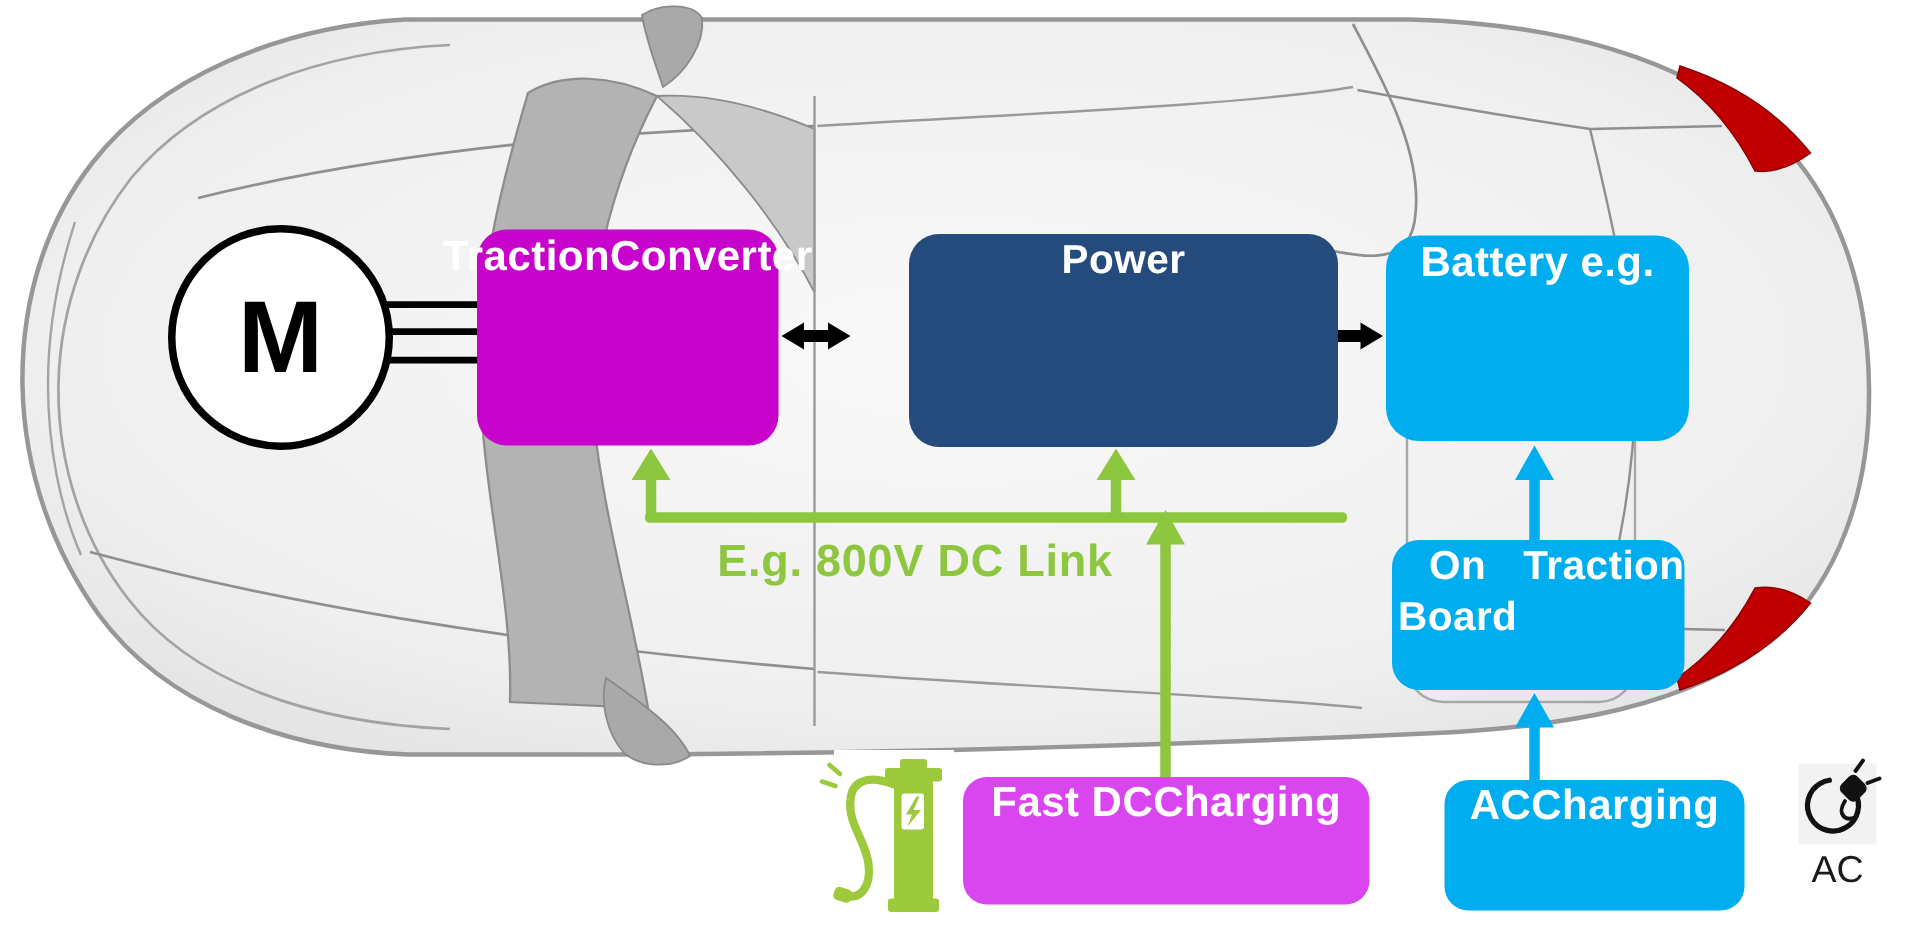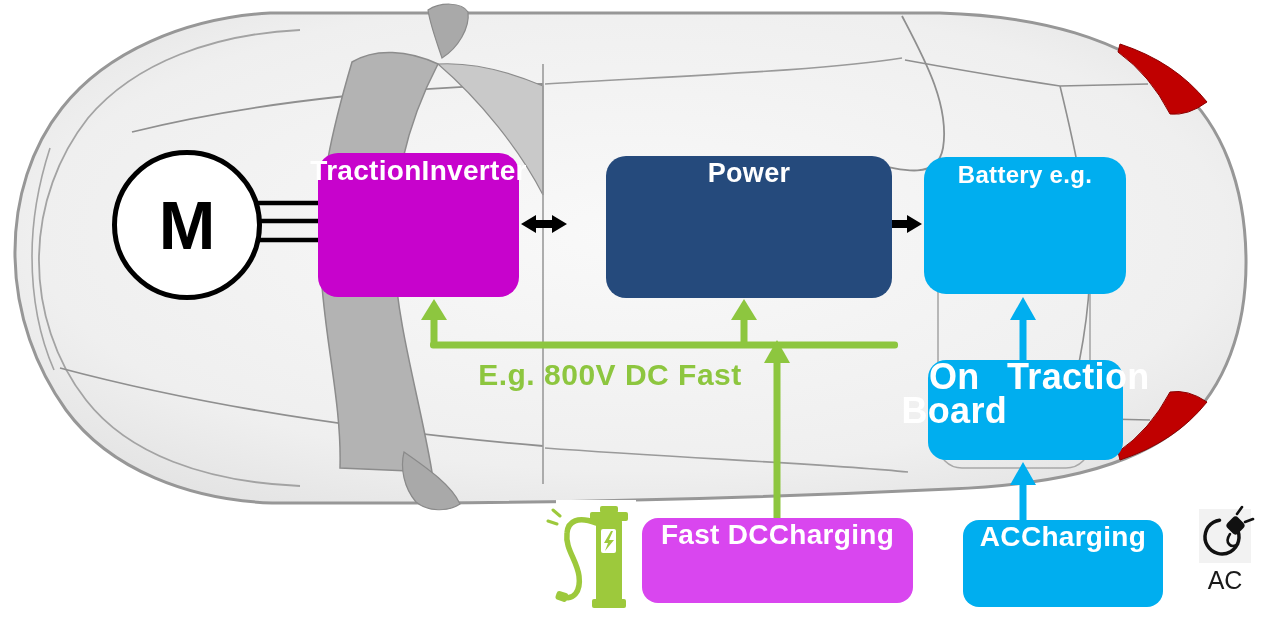--- a/index.html
+++ b/index.html
@@ -8,22 +8,22 @@
     font-family:"Liberation Sans",sans-serif;
   }
   .layer{position:absolute;left:0;top:0;width:1280px;height:619px;}
   .box{
     position:absolute;display:flex;flex-direction:row;justify-content:center;
     color:#ffffff;font-weight:bold;text-align:center;letter-spacing:.3px;
   }
   .box .ln{display:block;}
   .bx-ti{left:318px;top:153px;width:201px;height:144px;background:#C703CC;border-radius:20px;font-size:28px;line-height:35px;}
   .bx-dc{left:567px;top:156px;width:286px;height:142px;background:#254A7C;border-radius:20px;font-size:27px;line-height:34px;margin-left:39px;}
-  .bx-bt{left:924px;top:157px;width:202px;height:137px;background:#00AEEF;border-radius:22px;font-size:24px;line-height:36px;}
-  .bx-ob{left:928px;top:360px;width:195px;height:100px;background:#00AEEF;border-radius:18px;font-size:36px;line-height:34px;}
+  .bx-bt{left:924px;top:157px;width:202px;height:137px;background:#00AEEF;border-radius:22px;font-size:28px;line-height:36px;}
+  .bx-ob{left:928px;top:360px;width:195px;height:100px;background:#00AEEF;border-radius:18px;font-size:27px;line-height:34px;}
   .bx-fd{left:642px;top:518px;width:271px;height:85px;background:#d946ef;border-radius:16px;font-size:28px;line-height:34px;}
   .bx-ac{left:963px;top:520px;width:200px;height:87px;background:#00AEEF;border-radius:16px;font-size:28px;line-height:34px;}
   .motor{
     position:absolute;left:112px;top:150px;width:140px;height:140px;border-radius:50%;
     background:#ffffff;border:5px solid #000000;display:flex;align-items:center;justify-content:center;
     font-size:68px;font-weight:bold;color:#000000;
   }
   .dclink-label{
     position:absolute;left:450px;top:358px;width:320px;text-align:center;
     color:#8DC63F;font-size:30px;font-weight:bold;letter-spacing:.5px;
@@ -135,21 +135,21 @@
       <path d="M 1230 534 C 1224 543 1231 549 1238 544" fill="none" stroke="#111111" stroke-width="2.6" stroke-linecap="round"></path>
     </g>
   </svg>
 
   <div class="motor">
     <span>M</span>
   </div>
 
   <div class="box bx-ti">
     <span class="ln">Traction</span>
-    <span class="ln">Inverter</span>
+    <span class="ln">Converter</span>
   </div>
 
   <div class="box bx-dc">
     <span class="ln">Power</span>
   </div>
 
   <div class="box bx-bt">
     <span class="ln">Battery e.g.</span>
   </div>
 
@@ -161,16 +161,16 @@
   <div class="box bx-fd">
     <span class="ln">Fast DC</span>
     <span class="ln">Charging</span>
   </div>
 
   <div class="box bx-ac">
     <span class="ln">AC</span>
     <span class="ln">Charging</span>
   </div>
 
-  <div class="dclink-label">E.g. 800V DC Fast</div>
+  <div class="dclink-label">E.g. 800V DC Link</div>
   <div class="ac-caption">AC</div>
 
 </div>
 
 </body></html>

